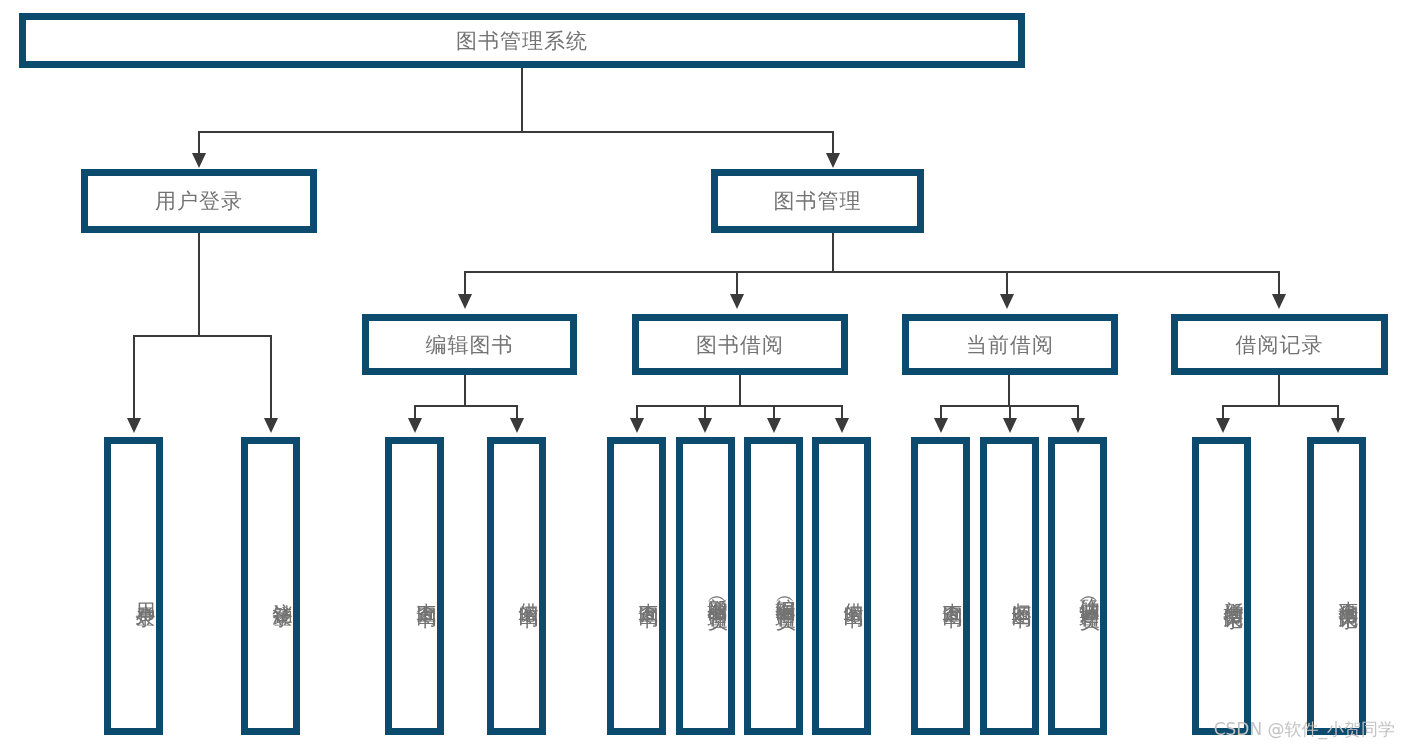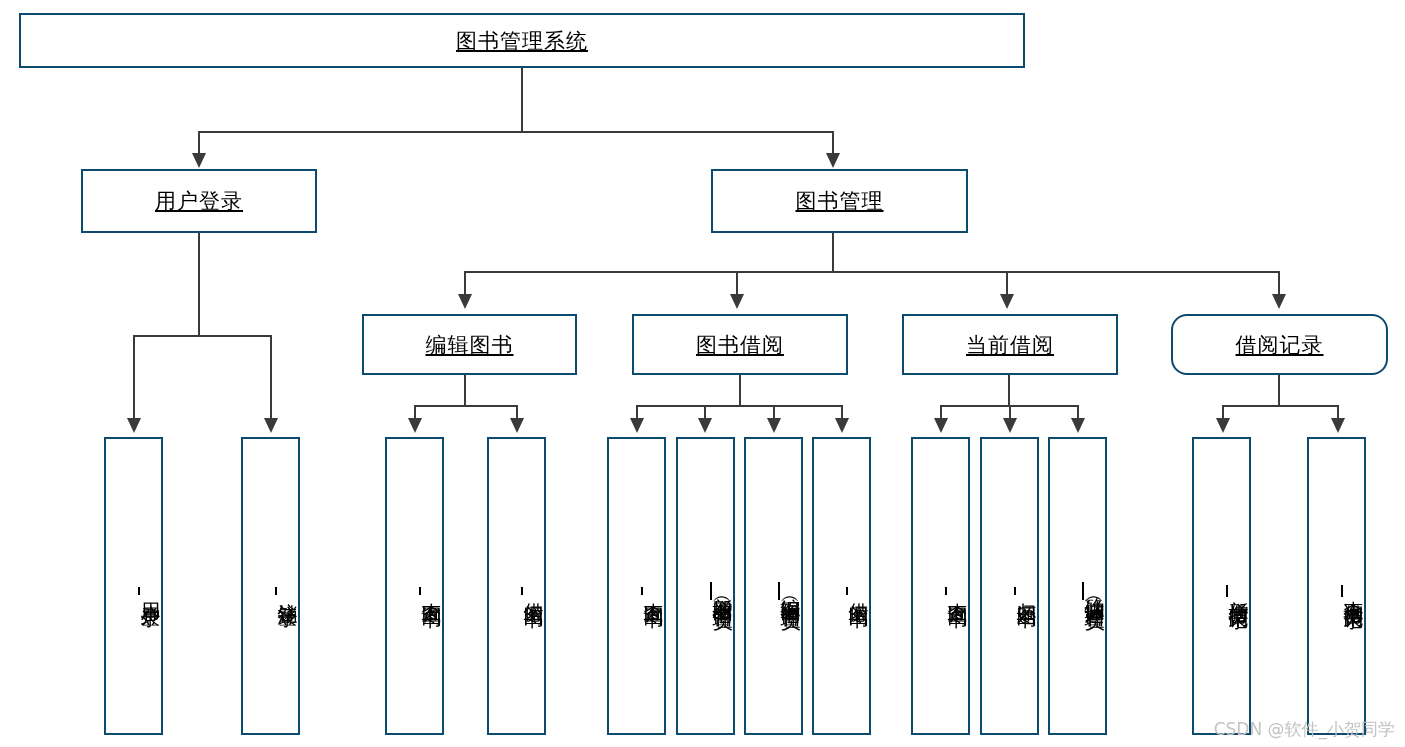--- a/index.html
+++ b/index.html
@@ -13,27 +13,26 @@
   #canvas {
     position: relative;
     width: 1405px;
     height: 747px;
     background: #ffffff;
     overflow: hidden;
   }
   .node {
     position: absolute;
     box-sizing: border-box;
-    border: 2px solid #0c4a6e;
+    border: 7px solid #0c4a6e;
     background: #ffffff;
     display: flex;
     align-items: center;
     justify-content: center;
-    color: #000000;
-    text-decoration: underline;
+    color: #737373;
   }
   .node.horiz {
     font-size: 21px;
     letter-spacing: 1px;
   }
   .node.vert {
     writing-mode: vertical-rl;
     text-orientation: upright;
     font-size: 20px;
     letter-spacing: 2px;
@@ -85,21 +84,21 @@
   <div class="hline" style="left:198px; top:131px; width:636px;"></div>
 
   <div class="vline" style="left:198px; top:131px; height:25px;"></div>
   <div class="arrow" style="left:192px; top:153px;"></div>
   <div class="vline" style="left:832px; top:131px; height:25px;"></div>
   <div class="arrow" style="left:826px; top:153px;"></div>
 
   <div class="node horiz" style="left:81px; top:169px; width:236px; height:64px;">
     <span>用户登录</span>
   </div>
-  <div class="node horiz" style="left:711px; top:169px; width:257px; height:64px;">
+  <div class="node horiz" style="left:711px; top:169px; width:213px; height:64px;">
     <span>图书管理</span>
   </div>
 
   <div class="vline" style="left:198px; top:233px; height:103px;"></div>
   <div class="hline" style="left:133px; top:335px; width:138px;"></div>
   <div class="vline" style="left:133px; top:335px; height:85px;"></div>
   <div class="arrow" style="left:127px; top:418px;"></div>
   <div class="vline" style="left:270px; top:335px; height:85px;"></div>
   <div class="arrow" style="left:264px; top:418px;"></div>
 
@@ -116,21 +115,21 @@
 
   <div class="node horiz" style="left:362px; top:314px; width:215px; height:61px;">
     <span>编辑图书</span>
   </div>
   <div class="node horiz" style="left:902px; top:314px; width:216px; height:61px;">
     <span>当前借阅</span>
   </div>
   <div class="node horiz" style="left:632px; top:314px; width:216px; height:61px;">
     <span>图书借阅</span>
   </div>
-  <div class="node horiz" style="left:1171px; top:314px; width:217px; height:61px;border-radius:16px;">
+  <div class="node horiz" style="left:1171px; top:314px; width:217px; height:61px;">
     <span>借阅记录</span>
   </div>
 
   <div class="vline" style="left:464px; top:375px; height:31px;"></div>
   <div class="hline" style="left:414px; top:405px; width:103px;"></div>
   <div class="vline" style="left:414px; top:405px; height:15px;"></div>
   <div class="arrow" style="left:408px; top:418px;"></div>
   <div class="vline" style="left:516px; top:405px; height:15px;"></div>
   <div class="arrow" style="left:510px; top:418px;"></div>
 

